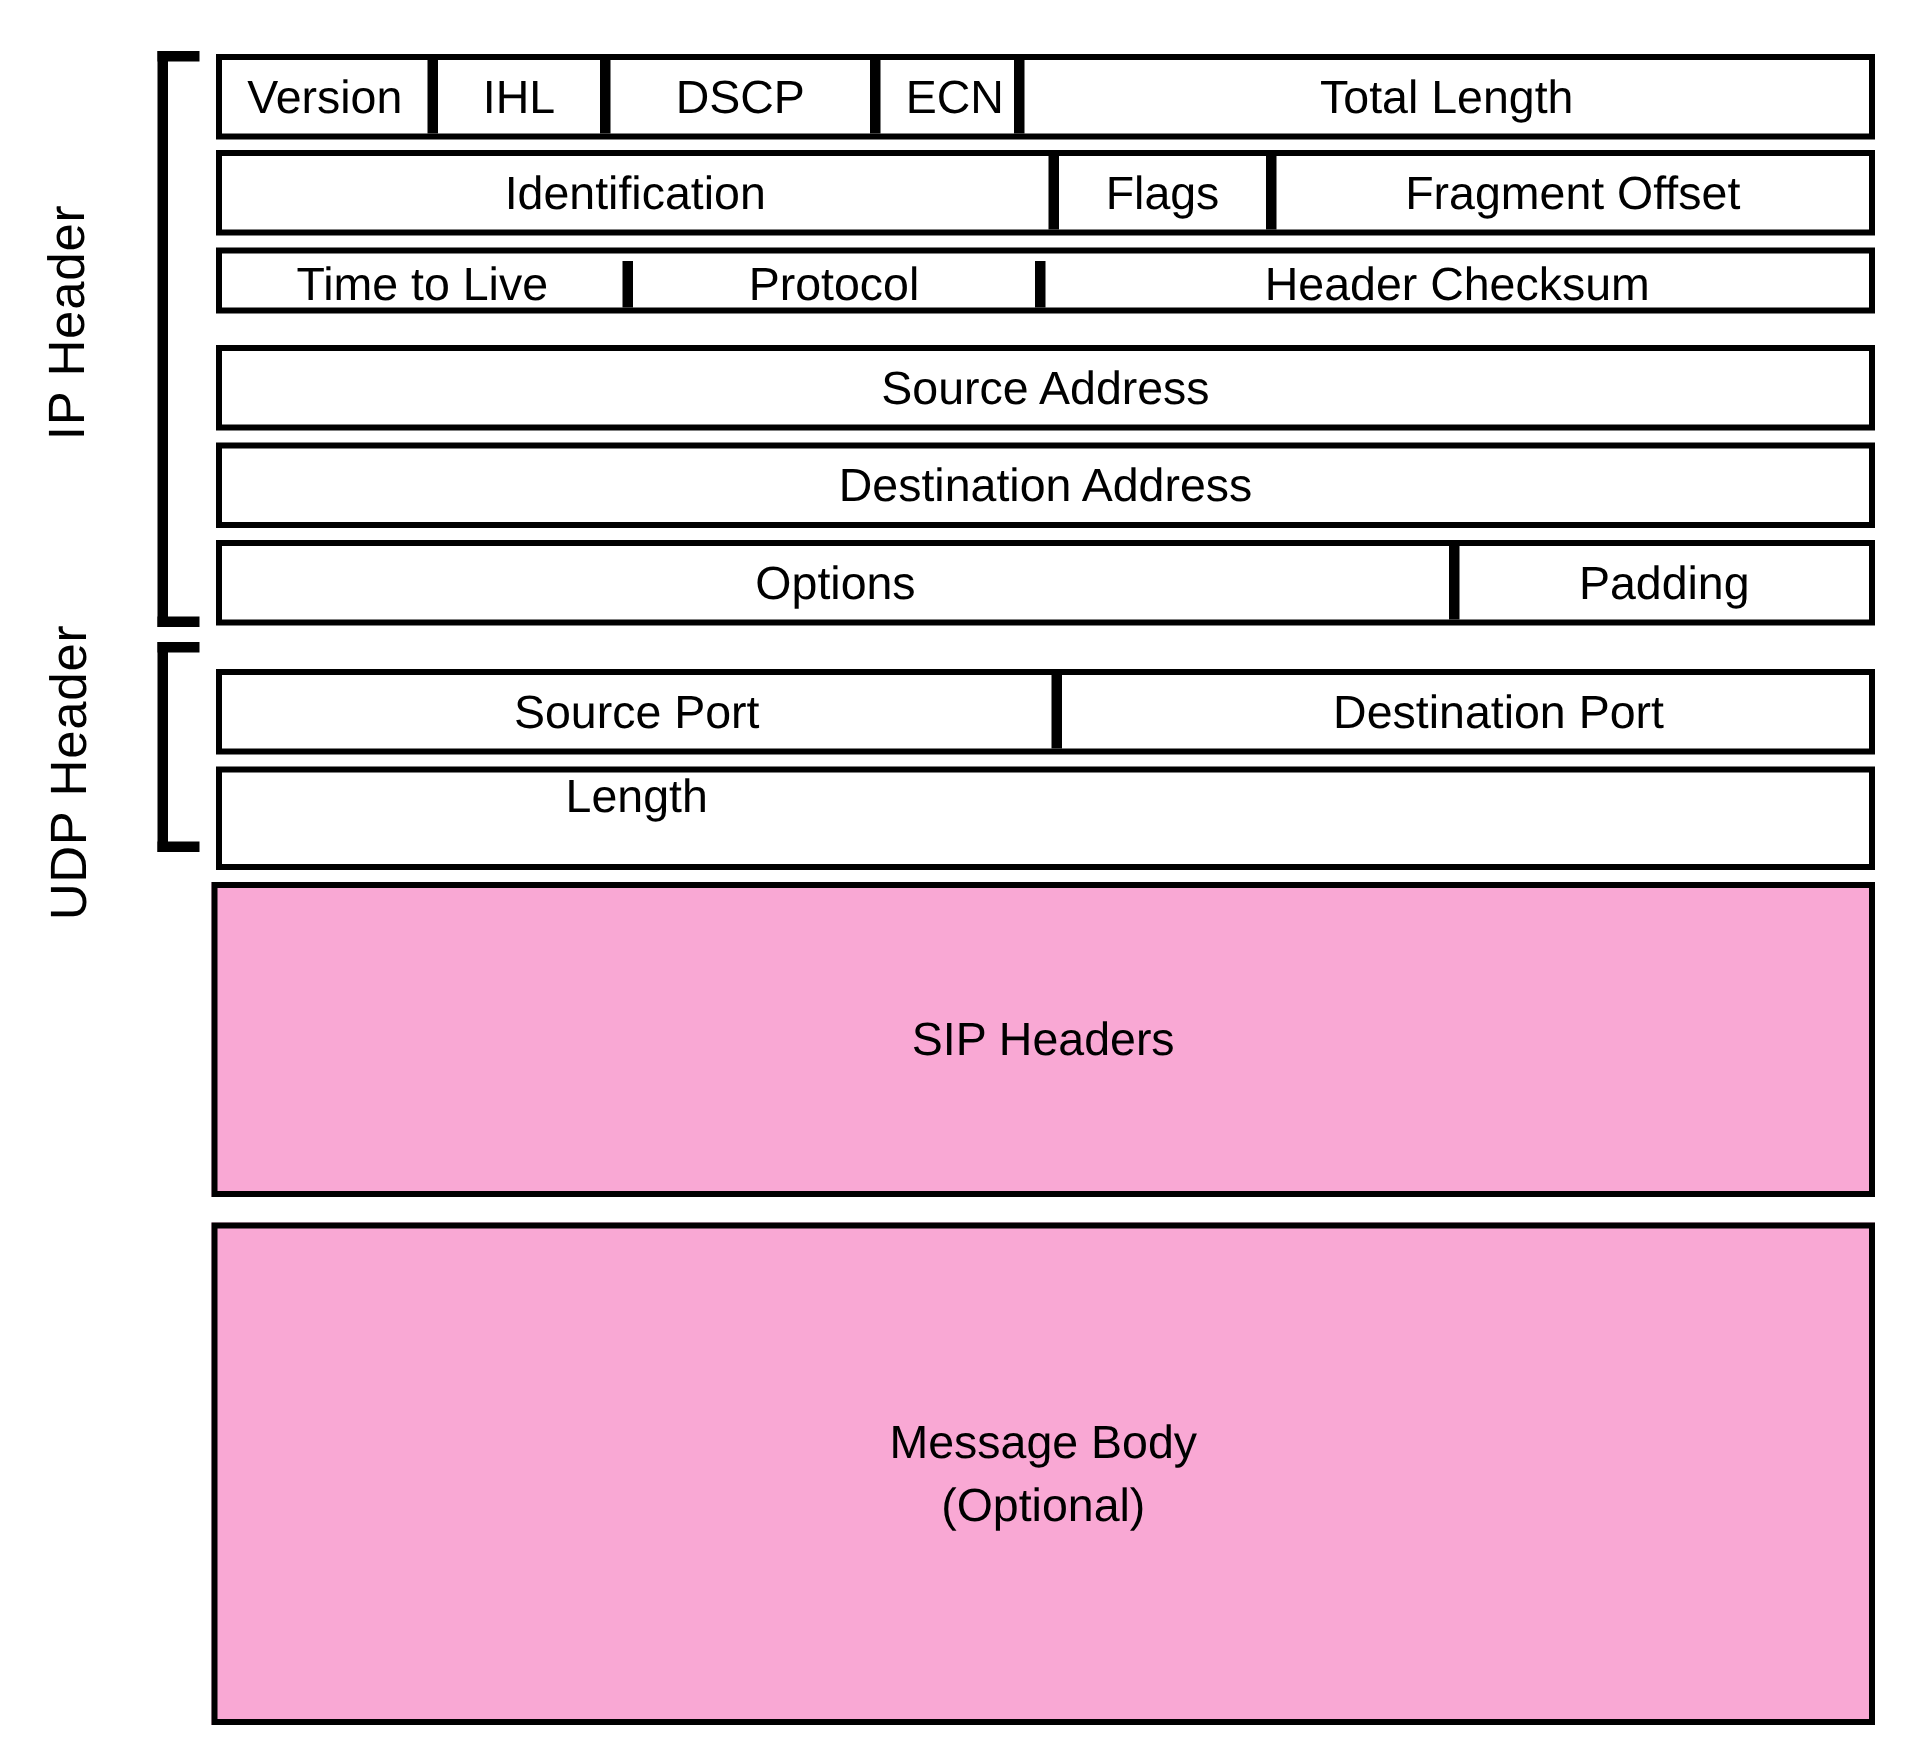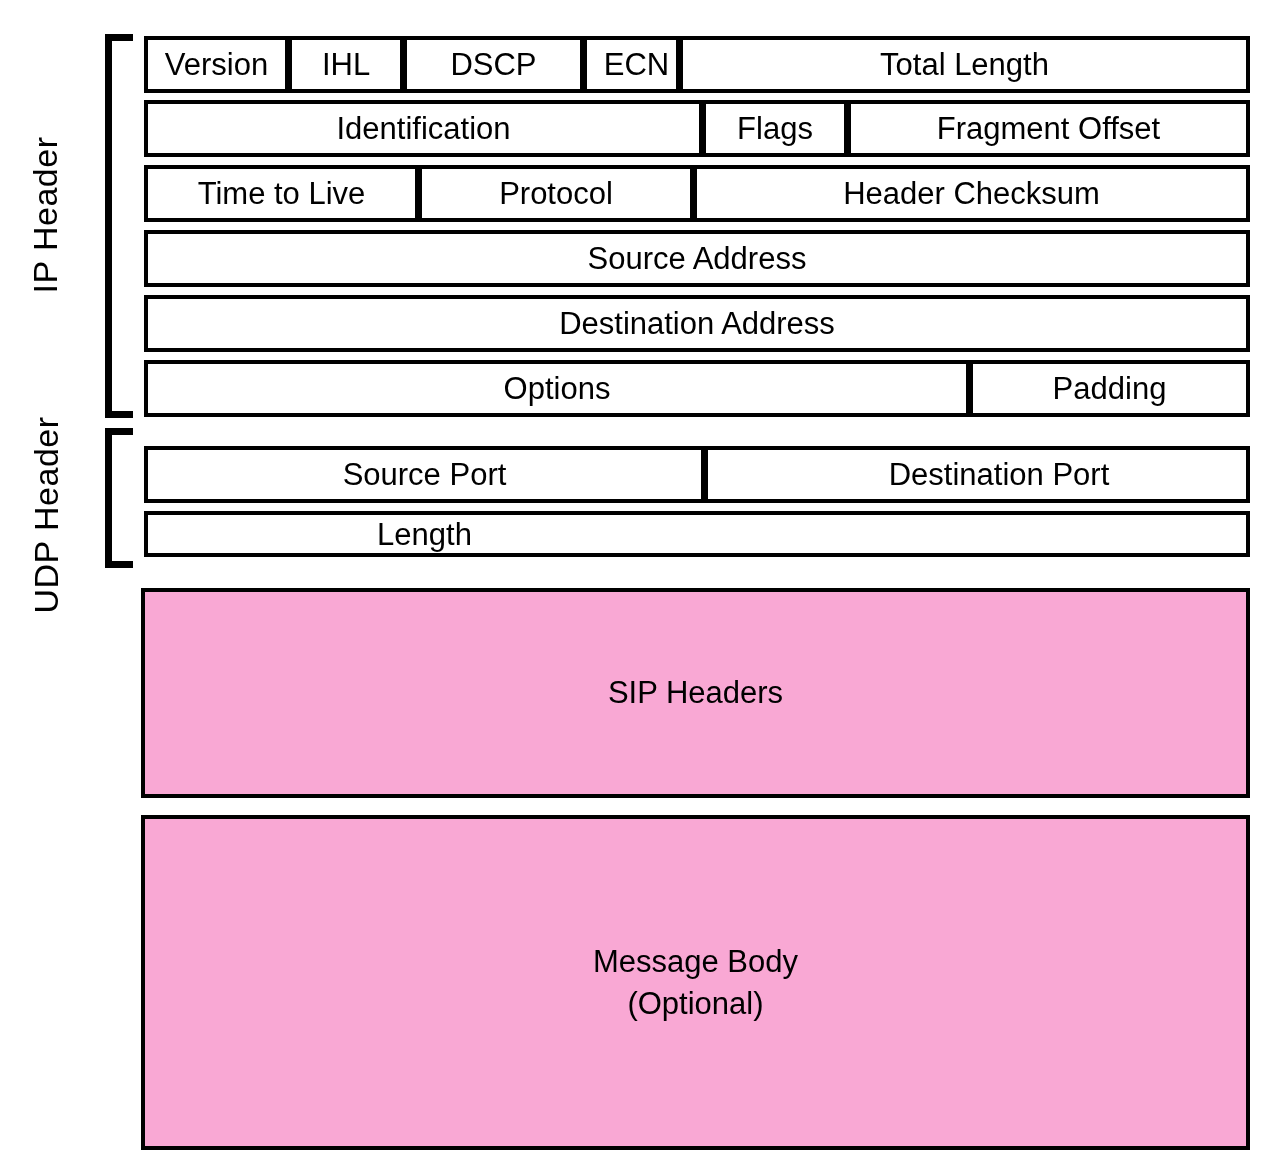--- a/index.html
+++ b/index.html
@@ -120,21 +120,21 @@
       <span>Identification</span>
     </div>
     <div class="cell" style="width:145px;">
       <span>Flags</span>
     </div>
     <div class="cell" style="flex:1;">
       <span>Fragment Offset</span>
     </div>
   </div>
 
-  <div class="row" style="left:144px; top:165px; width:1106px; height:57px;">
+  <div class="row" style="left:144px; top:165px; width:1106px; height:44px;align-items:flex-end;">
     <div class="cell" style="width:267px;">
       <span>Time to Live</span>
     </div>
     <div class="cell" style="width:275px;">
       <span>Protocol</span>
     </div>
     <div class="cell" style="flex:1;">
       <span>Header Checksum</span>
     </div>
   </div>
@@ -162,21 +162,21 @@
 
   <div class="row" style="left:144px; top:446px; width:1106px; height:57px;">
     <div class="cell" style="width:553px;">
       <span>Source Port</span>
     </div>
     <div class="cell" style="flex:1;padding-left:44px;">
       <span>Destination Port</span>
     </div>
   </div>
 
-  <div class="row" style="left:144px; top:511px; width:1106px; height:46px;">
+  <div class="row" style="left:144px; top:511px; width:1106px; height:69px;flex-direction:column;">
     <div class="cell" style="width:553px;">
       <span>Length</span>
     </div>
   </div>
 
   <div class="block" style="left:141px; top:588px; width:1109px; height:210px;">
     <span class="block-text">SIP Headers</span>
   </div>
 
   <div class="block" style="left:141px; top:815px; width:1109px; height:335px;">

